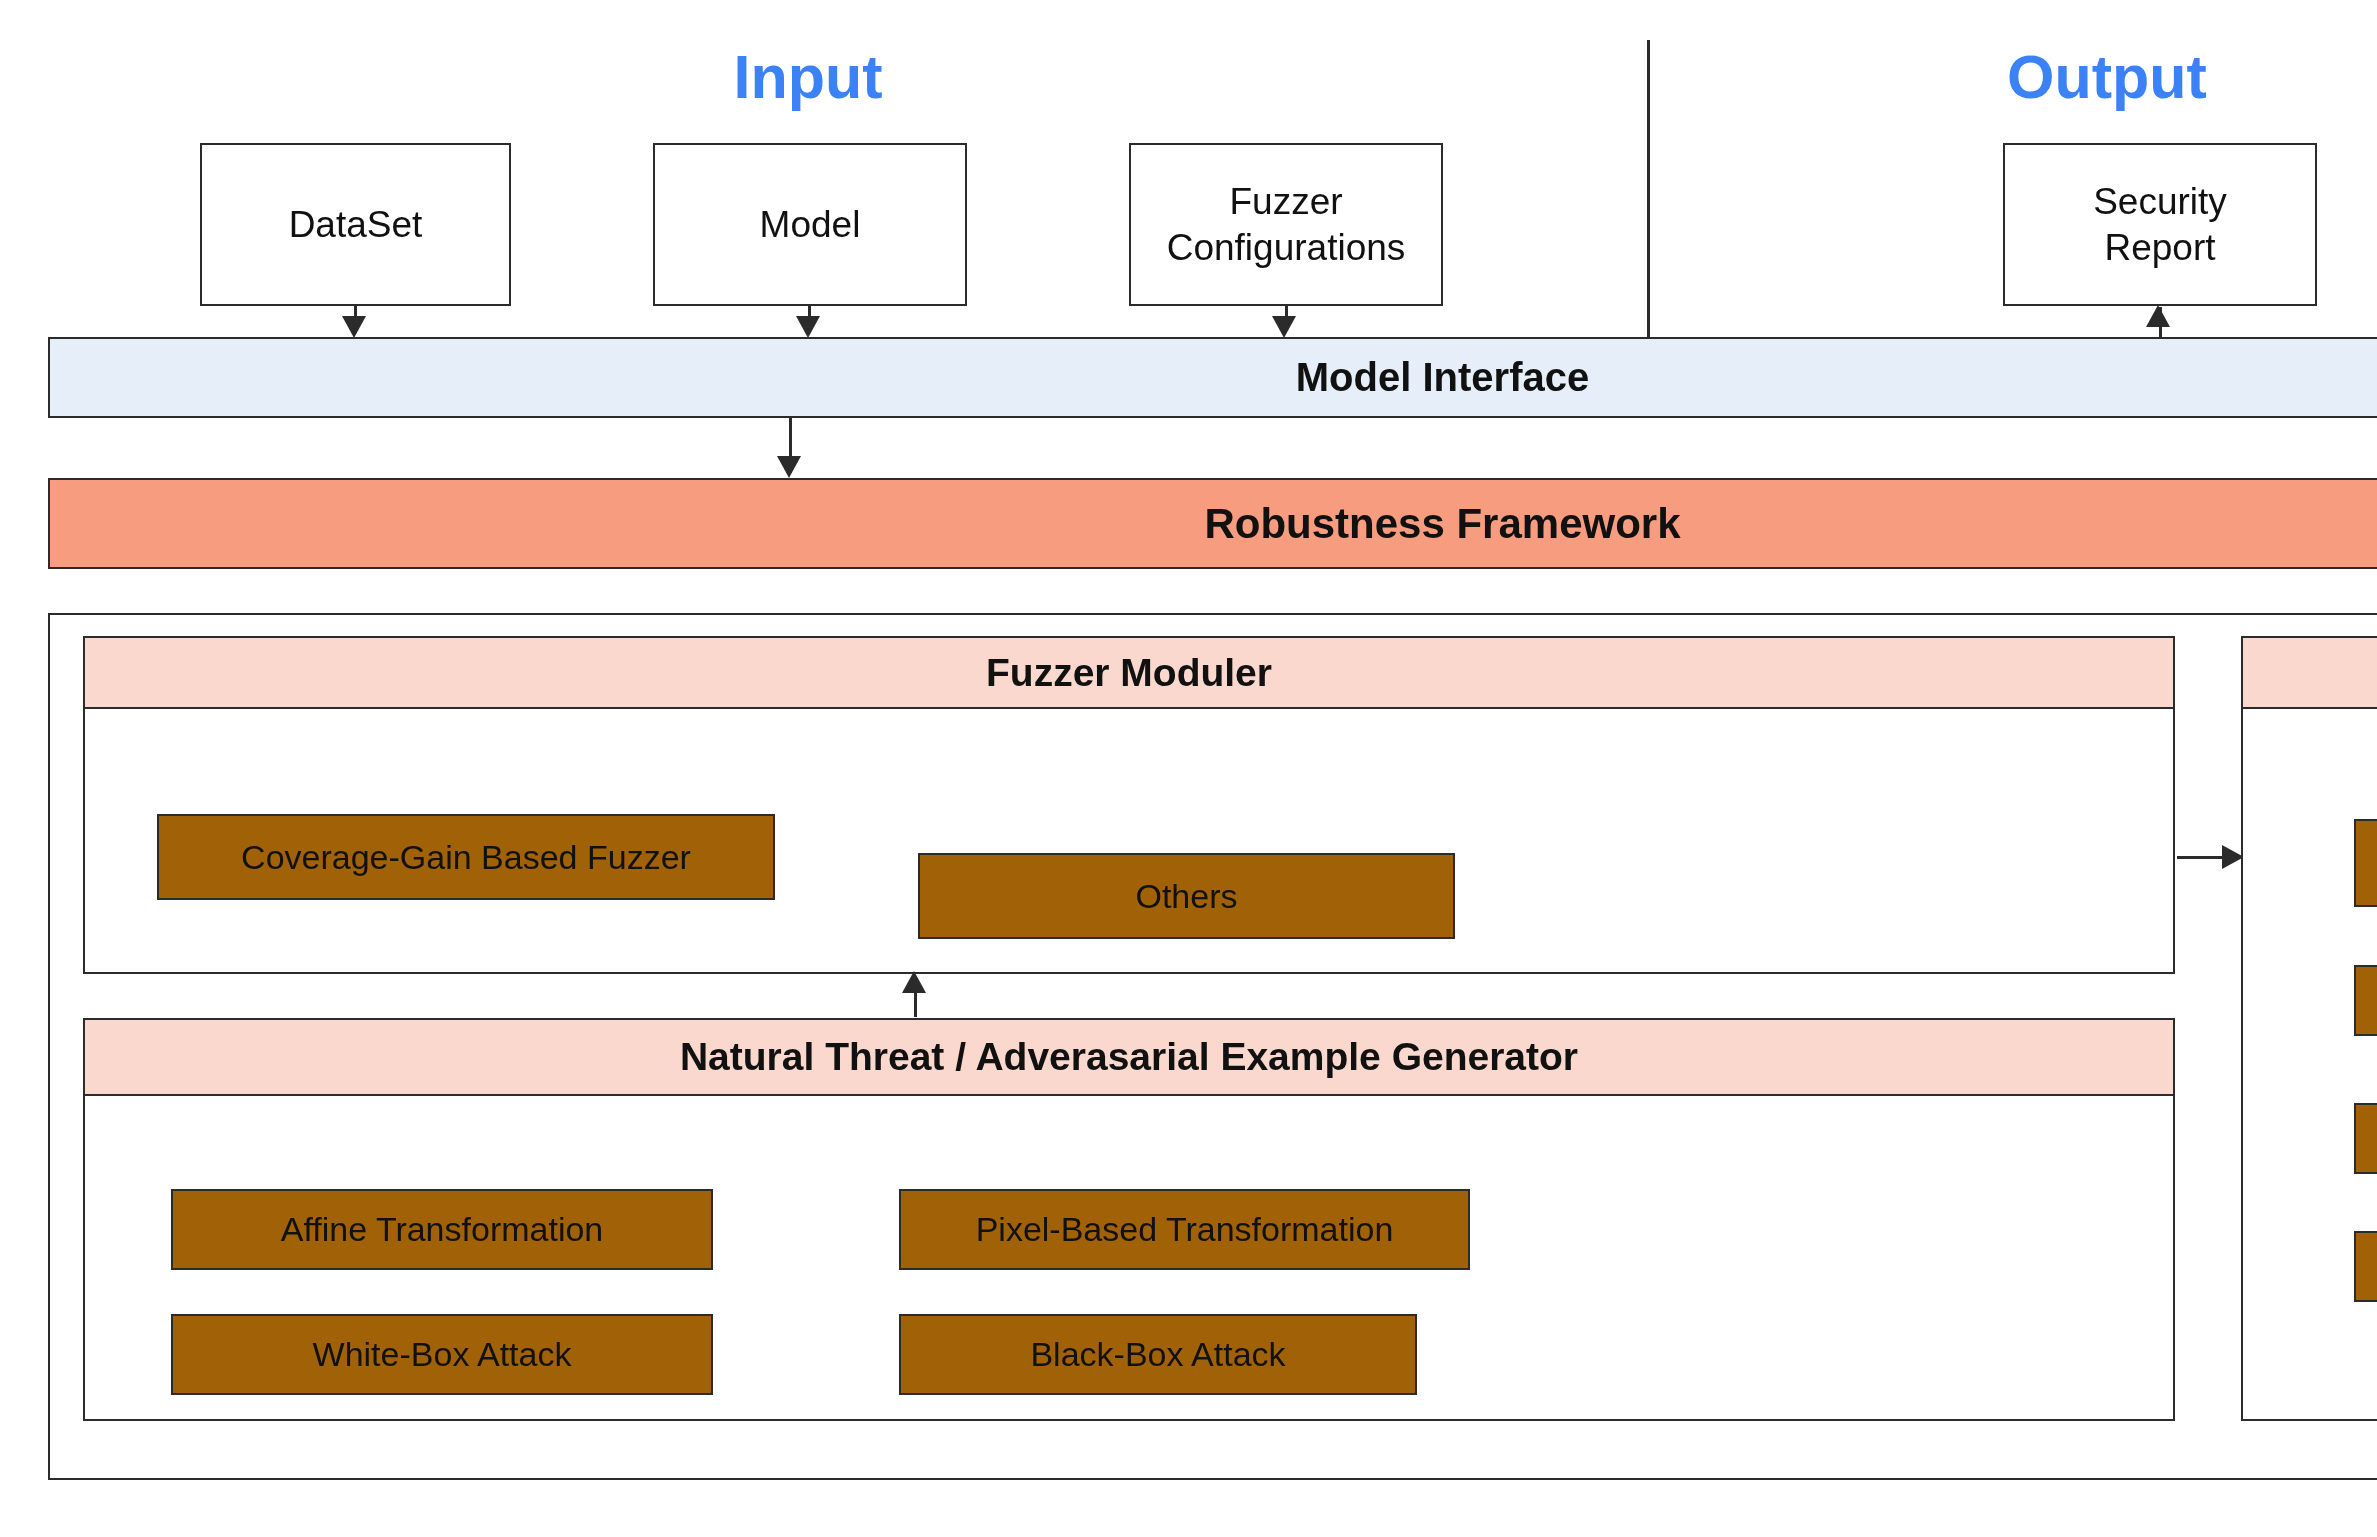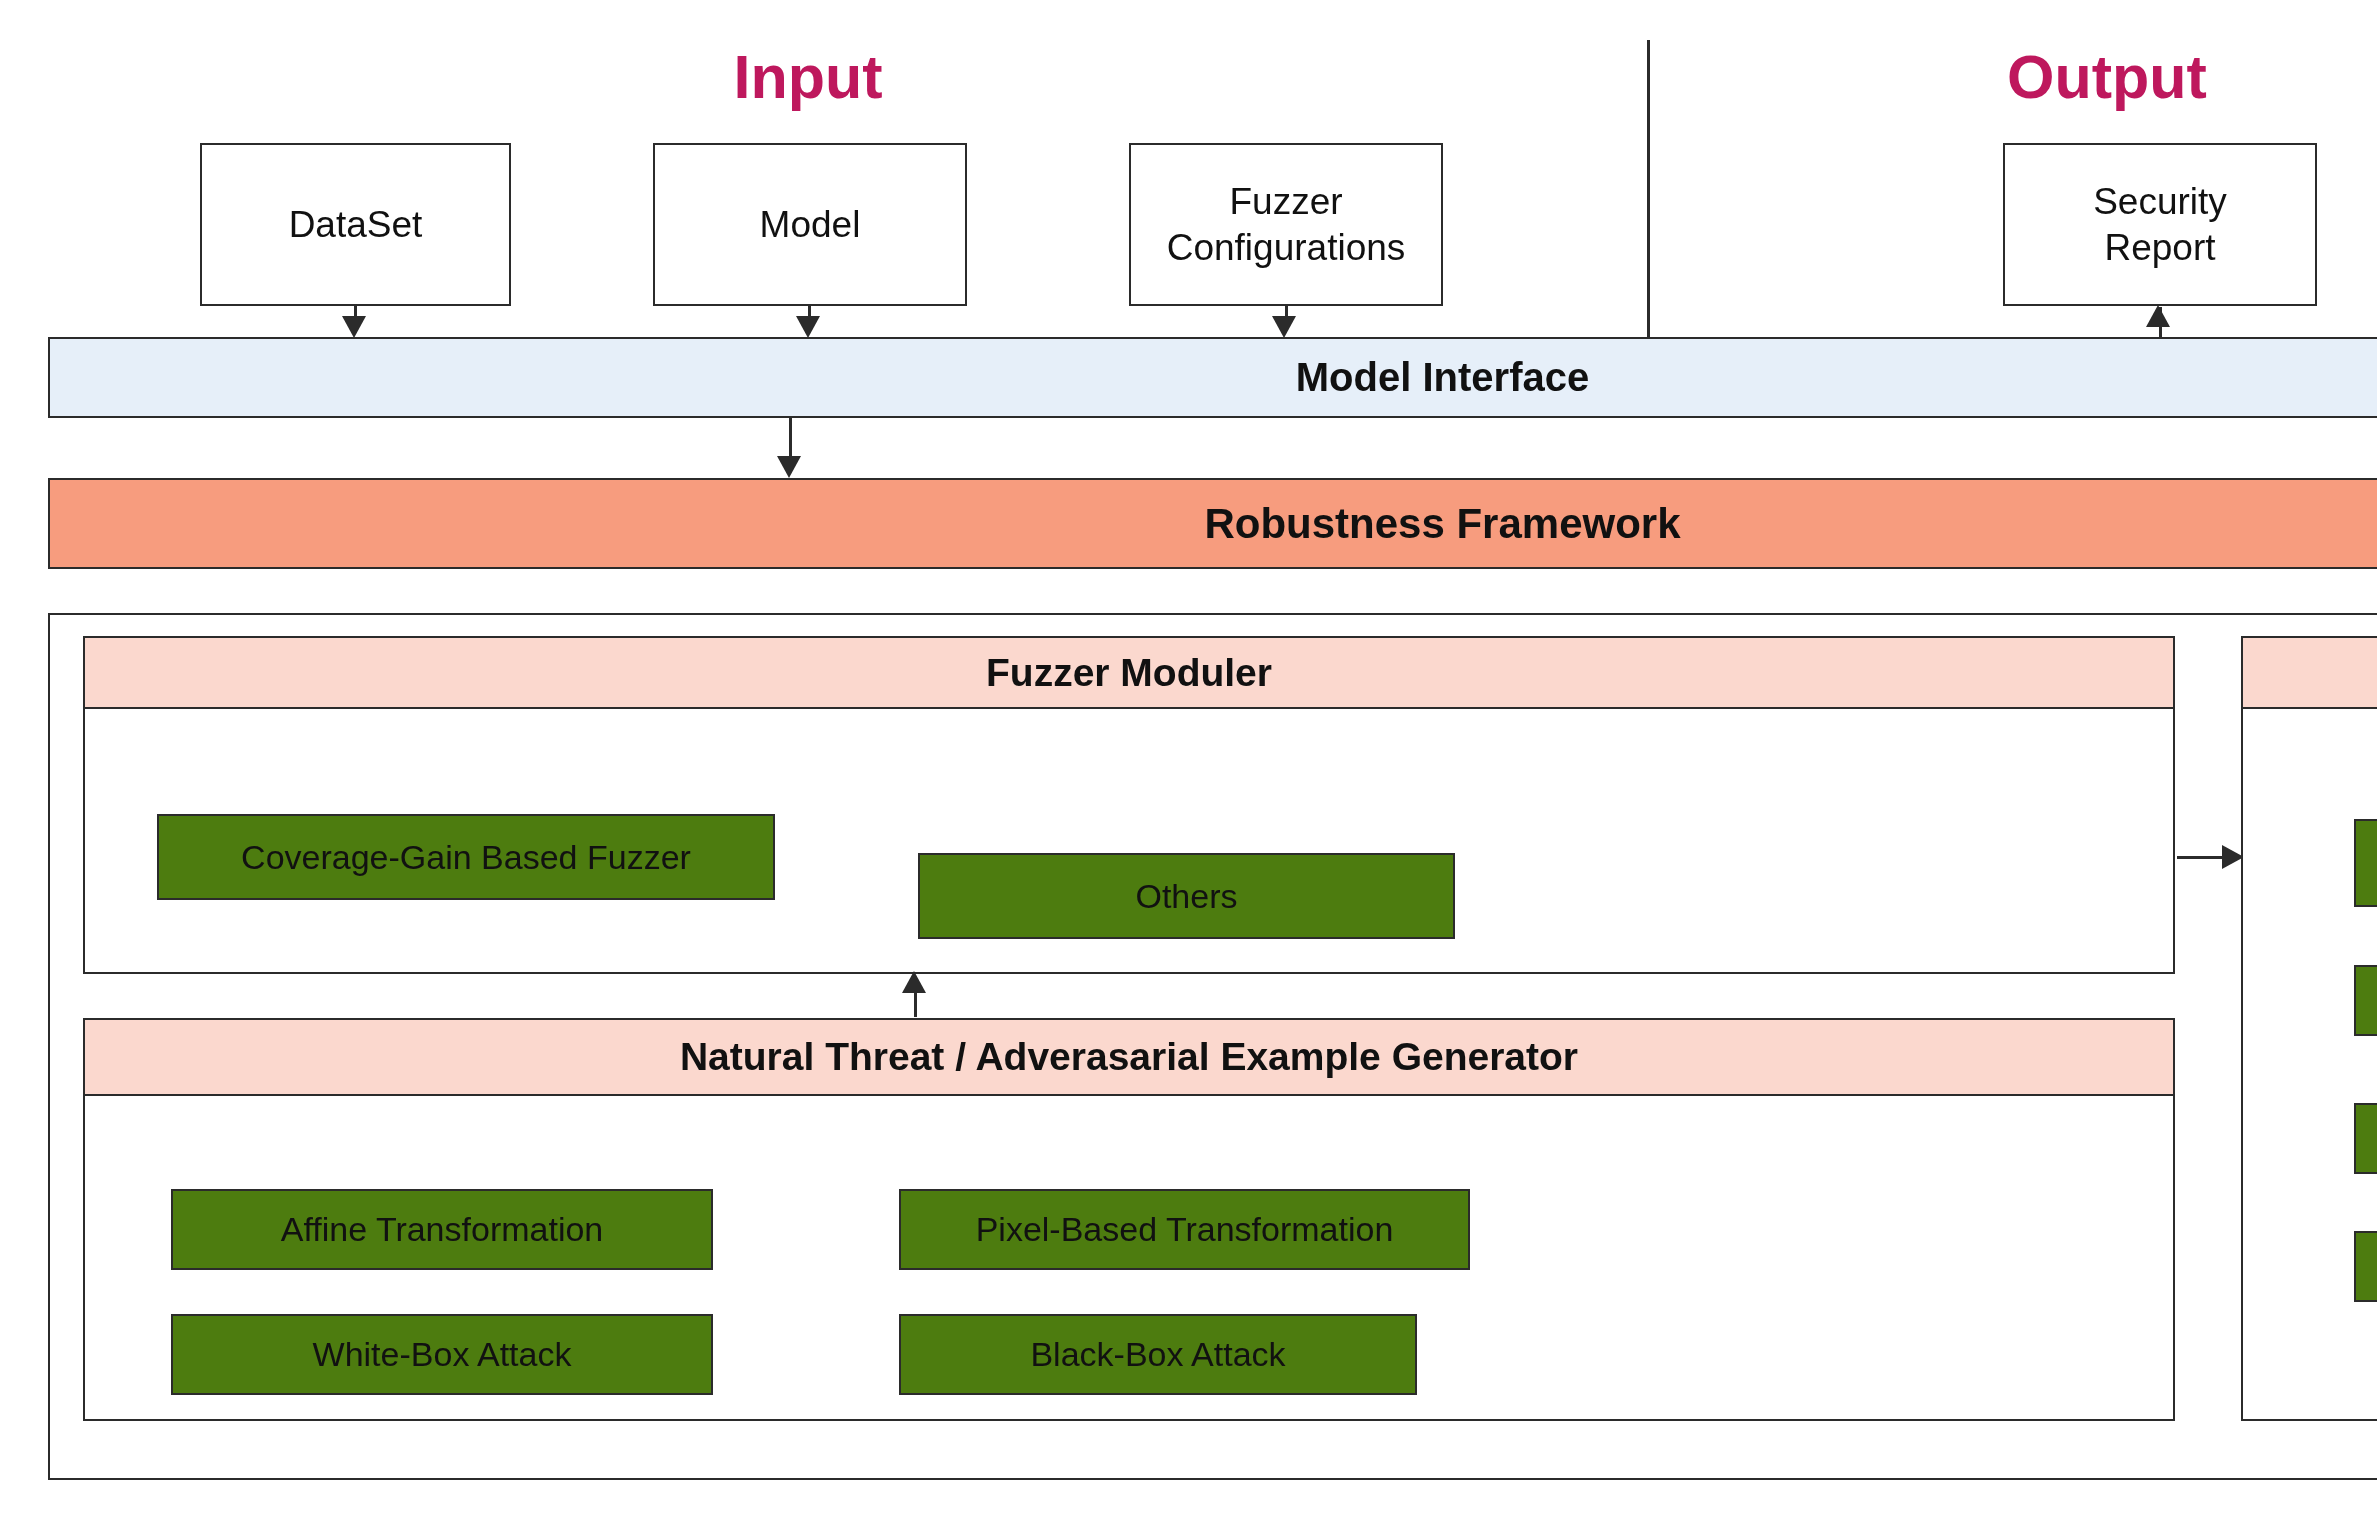--- a/index.html
+++ b/index.html
@@ -27,21 +27,21 @@
     display: flex;
     align-items: center;
     justify-content: center;
     text-align: center;
     line-height: 1.22;
     color: #111111;
   }
 
   .section-title {
     font-weight: bold;
-    color: #be185d;
+    color: #3b82f6;
     text-align: center;
     white-space: nowrap;
   }
 
   
   .hdr-input  { left: 656px; top:  42px; width: 304px;  font-size: 61px; }
   .hdr-output { left: 1950px; top:  42px; width: 314px;  font-size: 61px; }
 
   
   .divider {
@@ -88,21 +88,21 @@
 
   .p-gen    { left: 83px; top: 1018px; width: 2092px; height: 403px; }
   .p-gen .panel-head { height: 76px; font-size: 39px; }
 
   .p-eval   { left: 2241px; top: 636px; width: 562px; height: 785px; }
   .p-eval .panel-head { height: 71px; font-size: 38px; }
 
   
   .leaf {
     border: 2.4px solid #2b2b2b;
-    background: #4d7c0f;
+    background: #a16207;
     display: flex; align-items: center; justify-content: center;
     text-align: center; color: #111111; line-height: 1.2;
     font-size: 34px;
   }
 
   .l-cgbf   { left:  157px; top: 814px; width: 618px; height: 86px; }
   .l-others { left: 918px; top: 853px; width: 537px; height: 86px; }
 
   .l-affine   { left:  171px; top: 1189px; width: 542px; height: 81px; }
   .l-pixel    { left: 899px; top: 1189px; width: 571px; height: 81px; }

